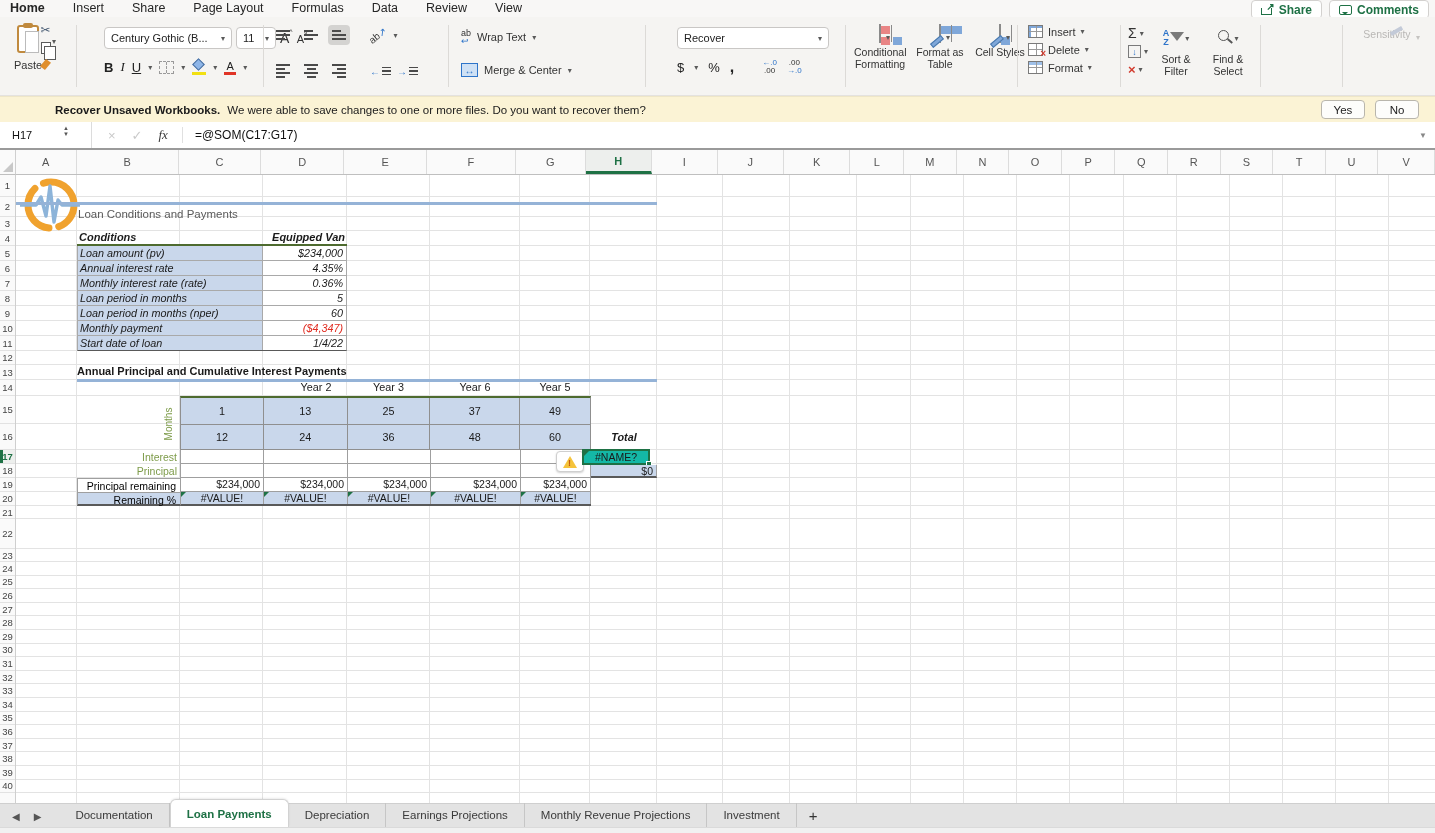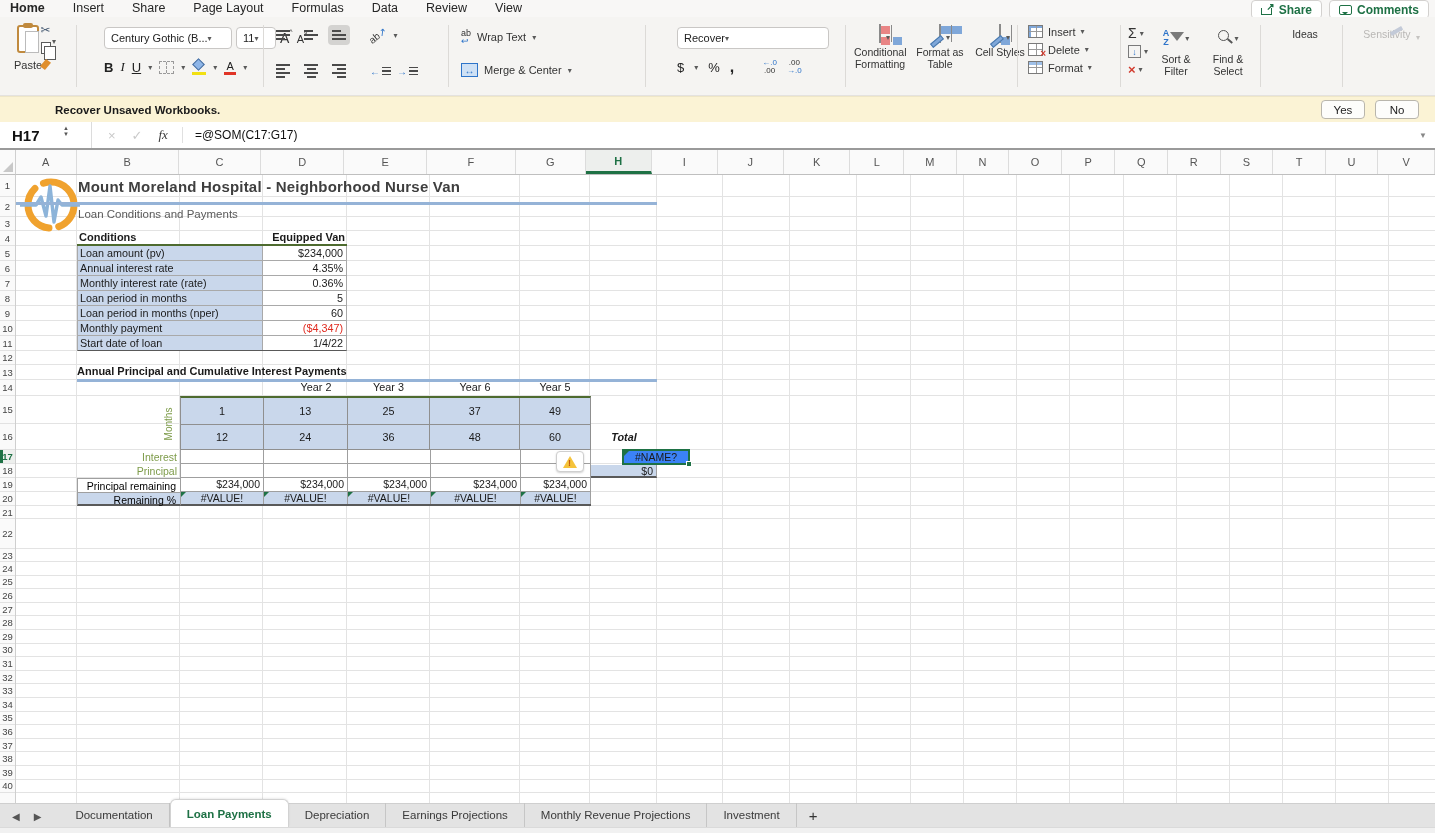--- a/index.html
+++ b/index.html
@@ -34,21 +34,21 @@
   .paste-lbl { display:block; font-size:11px; color:#333; margin-top:2px; }
   .clip-col { position:absolute; left:36px; top:6px; display:flex; flex-direction:column; gap:5px; align-items:center; }
   .cut-glyph { font-size:12px; color:#40556e; }
   .copy-icon { position:relative; width:10px; height:12px; border:1.2px solid #5a5a5a; background:#fff; }
   .copy-icon:after { content:""; position:absolute; left:2.5px; top:2.5px; width:10px; height:12px; border:1.2px solid #5a5a5a; background:#fff; }
   .fp-icon { width:11px; height:11px; background:#E08F2D; clip-path:polygon(0 65%,55% 0,100% 35%,45% 100%); }
 
   
   .fg-row1 { position:absolute; left:24px; top:10px; display:flex; align-items:center; gap:4px; }
   .fg-row2 { position:absolute; left:24px; top:42px; display:flex; align-items:center; gap:7px; }
-  .selbox { height:22px; background:#fff; border:1px solid #c9c7c5; border-radius:4px; display:flex; align-items:center; font-size:11px; color:#222; padding:0 6px; }
+  .selbox { height:22px; background:#fff; border:1px solid #c9c7c5; border-radius:4px; display:flex; align-items:center; font-size:11px; color:#222; padding:0 6px; justify-content:space-between; }
   .fontbox { width:128px; }
   .sizebox { width:40px; }
   .bigA { font-size:14px; color:#333; position:relative; }
   .bigA sup { font-size:7px; position:relative; top:-3px; }
   .fmt-b { font-weight:bold; font-size:13px; color:#222; }
   .fmt-i { font-style:italic; font-family:"Liberation Serif",serif; font-size:13px; color:#222; }
   .fmt-u { text-decoration:underline; font-size:13px; color:#222; }
   .border-icon { width:15px; height:13px; border:1px dashed #9a9a9a; position:relative; }
   .border-icon:after { content:""; position:absolute; left:6px; top:0; bottom:0; border-left:1px dashed #9a9a9a; }
   .fill-icon { position:relative; width:14px; height:14px; }
@@ -142,21 +142,21 @@
   
   .msgbar { position:absolute; left:0; top:96px; width:1435px; height:26px; background:#FBF3D5; border-top:1px solid #eee6c8; display:flex; align-items:center; font-size:11.5px; color:#1a1a1a; }
   .msgbar .lead { font-weight:bold; margin-left:55px; }
   .msgbar .rest { margin-left:7px; }
   .msg-btns { position:absolute; right:16px; top:3px; display:flex; gap:10px; }
   .msg-btn { min-width:44px; height:19px; background:#fdfdfb; border:1px solid #b9b6ac; border-radius:4px; font-size:11.5px; color:#222; display:flex; align-items:center; justify-content:center; padding:0 10px; }
 
   
   .fbar { position:absolute; left:0; top:122px; width:1435px; height:28px; background:#fff; border-bottom:2px solid #9a9a9a; display:flex; align-items:center; }
   .namebox { width:92px; height:100%; display:flex; align-items:center; position:relative; border-right:1px solid #dcdcdc; }
-  .namebox .ref { font-size:15px; color:#111; margin-left:12px;font-weight:bold; }
+  .namebox .ref { font-size:11px; color:#111; margin-left:12px; }
   .steppers { position:absolute; right:22px; top:3px; display:flex; flex-direction:column; line-height:6px; font-size:6px; color:#555; text-align:center; }
   .fb-ic { margin-left:16px; font-size:13px; color:#c9c9c9; }
   .fb-fx { margin-left:16px; font-size:13px; color:#3a3a3a; font-style:italic; font-family:"Liberation Serif",serif; }
   .fb-sep { width:1px; height:16px; background:#e0e0e0; margin-left:14px; }
   .fb-formula { margin-left:12px; font-size:12px; color:#111; }
   .fb-dd { position:absolute; right:8px; font-size:8px; color:#888; }
 
   
   .gridwrap { position:absolute; left:0; top:150px; width:1435px; height:653px; background:#fff; overflow:hidden; }
   .corner { position:absolute; left:0; top:0; width:16px; height:25px; background:#fafafa; border-right:1px solid #cfcfcf; border-bottom:1px solid #bfbfbf; }
@@ -170,21 +170,21 @@
   .sheet { position:absolute; left:16px; top:25px; right:0; bottom:0; background:#fff; overflow:hidden; }
   .gl-v { position:absolute; top:0; bottom:0; width:1px; background:#e3e3e3; }
   .gl-h { position:absolute; left:0; right:0; height:1px; background:#e3e3e3; }
 
   
   .title { position:absolute; left:62px; top:3px; font-size:15px; font-weight:bold; color:#3f3f3f; letter-spacing:.2px; }
   .title-underline { position:absolute; left:0; top:27px; width:641px; height:3px; background:#95B3D7; }
   .subtitle { position:absolute; left:62px; top:33px; font-size:11.5px; color:#595959; }
   .logo { position:absolute; left:4px; top:1px; }
 
-  .cond { position:absolute; left:61px; top:56px; width:270px; }
+  .cond { position:absolute; left:61px; top:56px; width:270px;font-style:italic; }
   .cond-head { display:flex; height:15px; border-bottom:2.5px solid #4E6B2F; font-size:11px; font-weight:bold; color:#1a1a1a; }
   .cond-head .hl { width:186px; padding-left:2px; }
   .cond-head .hv { width:84px; text-align:right; padding-right:2px; }
   .cond-row { display:flex; height:15px; font-size:10.8px; color:#1a1a1a; border-bottom:1px solid #a9a9a9; border-left:1px solid #a9a9a9; border-right:1px solid #a9a9a9; }
   .cond-row:last-child { border-bottom:1.5px solid #595959; }
   .cond-row .cl { width:186px; background:#C9D7EB; padding:1px 0 0 2px; border-right:1px solid #a9a9a9; }
   .cond-row .cv { width:84px; text-align:right; padding:1px 3px 0 0; background:#fff; }
   .cond-row .cv.neg { color:#E02B20; }
 
   .pay-title { position:absolute; left:61px; top:190px; font-size:11px; font-weight:bold; color:#1a1a1a; }
@@ -208,21 +208,21 @@
   .emptyrow { position:absolute; left:164px; width:411px; height:14px; display:flex; border-left:1px solid #9f9f9f; border-bottom:1px solid #9f9f9f; }
   .emptyrow .ec { border-right:1px solid #9f9f9f; background:#fff; }
   .valrow { position:absolute; left:164px; width:411px; height:14px; display:flex; border-left:1px solid #9f9f9f; border-bottom:1px solid #9f9f9f; font-size:10.5px; color:#1a1a1a; }
   .valrow .vc { border-right:1px solid #9f9f9f; background:#fff; text-align:right; padding:0 3px; line-height:13px; position:relative; }
   .valrow.blue .vc { background:#C9D7EB; text-align:center; }
   .valrow.last { border-bottom:2px solid #595959; }
   .lbl-box { border:1px solid #9f9f9f; border-bottom:none; background:#fff; }
   .lbl-box2 { border:1px solid #9f9f9f; border-bottom:2px solid #595959; background:#C9D7EB; }
 
   .tri { position:absolute; left:0; top:0; width:0; height:0; border-top:5px solid #1E7145; border-right:5px solid transparent; }
-  .h17 { position:absolute; left:606px; top:274px; width:68px; height:16px; background:#3b82f6; border:2px solid #1E7145; display:flex; align-items:center; justify-content:center; font-size:10.5px; color:#1a1a1a; }
+  .h17 { position:absolute; left:566px; top:274px; width:68px; height:16px; background:#14b8a6; border:2px solid #1E7145; display:flex; align-items:center; justify-content:center; font-size:10.5px; color:#1a1a1a; }
   .handle { position:absolute; right:-4px; bottom:-4px; width:6px; height:6px; background:#1E7145; border:1px solid #fff; }
   .h18 { position:absolute; left:575px; top:290px; width:66px; height:13px; background:#C9D7EB; border-right:1px solid #9f9f9f; border-bottom:2px solid #595959; text-align:right; font-size:10.5px; color:#1a1a1a; padding-right:3px; line-height:12px; }
   .warnbtn { position:absolute; left:540px; top:276px; width:28px; height:21px; background:#fff; border:1px solid #cfcfcf; border-radius:4px; box-shadow:0 1px 2px rgba(0,0,0,.18); display:flex; align-items:center; justify-content:center; }
   .warn-tri { position:relative; width:0; height:0; border-left:7px solid transparent; border-right:7px solid transparent; border-bottom:12px solid #F5C33B; }
   .warn-tri span { position:absolute; left:-2px; top:2px; font-size:9px; font-weight:bold; color:#C55A11; }
 
   
   .stabs { position:absolute; left:0; top:803px; width:1435px; height:24px; background:#e3e3e3; border-top:1px solid #cfcfcf; display:flex; align-items:flex-end; }
   .stab-nav { display:flex; gap:14px; margin:0 18px 5px 12px; font-size:10px; color:#555; }
   .stab { height:24px; display:flex; align-items:center; padding:0 16px; font-size:11.5px; color:#3a3a3a; border-right:1px solid #c6c6c6; }
@@ -485,39 +485,34 @@
                 <span class="stem"></span>
               </span>
               <span class="chev">▾</span>
             </div>
           <div class="sf-lbl">Find &amp; Select</div>
         </div>
       </div>
     </div>
     <div class="vdiv" style="left:1260px"></div>
 
-    <div class="rgroup" style="left:1272px;width:66px">
-      <div class="ideas-stack">
-        <span class="bolt"></span>
-        <div class="style-lbl">Ideas</div>
-      </div>
-    </div>
     <div class="vdiv" style="left:1342px"></div>
 
     <div class="rgroup" style="left:1348px;width:84px">
       <div class="sens-stack">
         <span class="sens-ic"></span>
         <span class="chev sens-chev">▾</span>
         <div class="sens-lbl">Sensitivity</div>
       </div>
     </div>
   </div>
 
   <div class="msgbar">
     <span class="lead">Recover Unsaved Workbooks.</span>
+    <span class="rest">We were able to save changes to one or more files. Do you want to recover them?</span>
     <div class="msg-btns">
       <div class="msg-btn">Yes</div>
       <div class="msg-btn">No</div>
     </div>
   </div>
 
   <div class="fbar">
     <div class="namebox">
       <span class="ref">H17</span>
       <span class="steppers">
@@ -665,21 +660,20 @@
           <div class="gl-h" style="top: 590px;"></div>
           <div class="gl-h" style="top: 603.6px;"></div>
           <div class="gl-h" style="top: 617.2px;"></div>
         </div>
 
       <svg class="logo" width="60" height="58" viewBox="0 0 60 58">
         <circle cx="31" cy="29" r="23" fill="none" stroke="#F0A22E" stroke-width="7" stroke-linecap="round" stroke-dasharray="28 10 52 10 60"></circle>
         <polyline points="0,29 16,29 21,21 26,40 30,10 34,46 38,24 42,29 60,29" fill="none" stroke="#8DB4D9" stroke-width="3.4" stroke-linejoin="round"></polyline>
       </svg>
 
-      <div class="title">Mount Moreland Hospital - Neighborhood Nurse Van</div>
       <div class="title-underline"></div>
       <div class="subtitle">Loan Conditions and Payments</div>
 
       <div class="cond">
         <div class="cond-head">
           <span class="hl">Conditions</span>
           <span class="hv">Equipped Van</span>
         </div>
         <div class="cond-row">
             <span class="cl">Loan amount (pv)</span>

